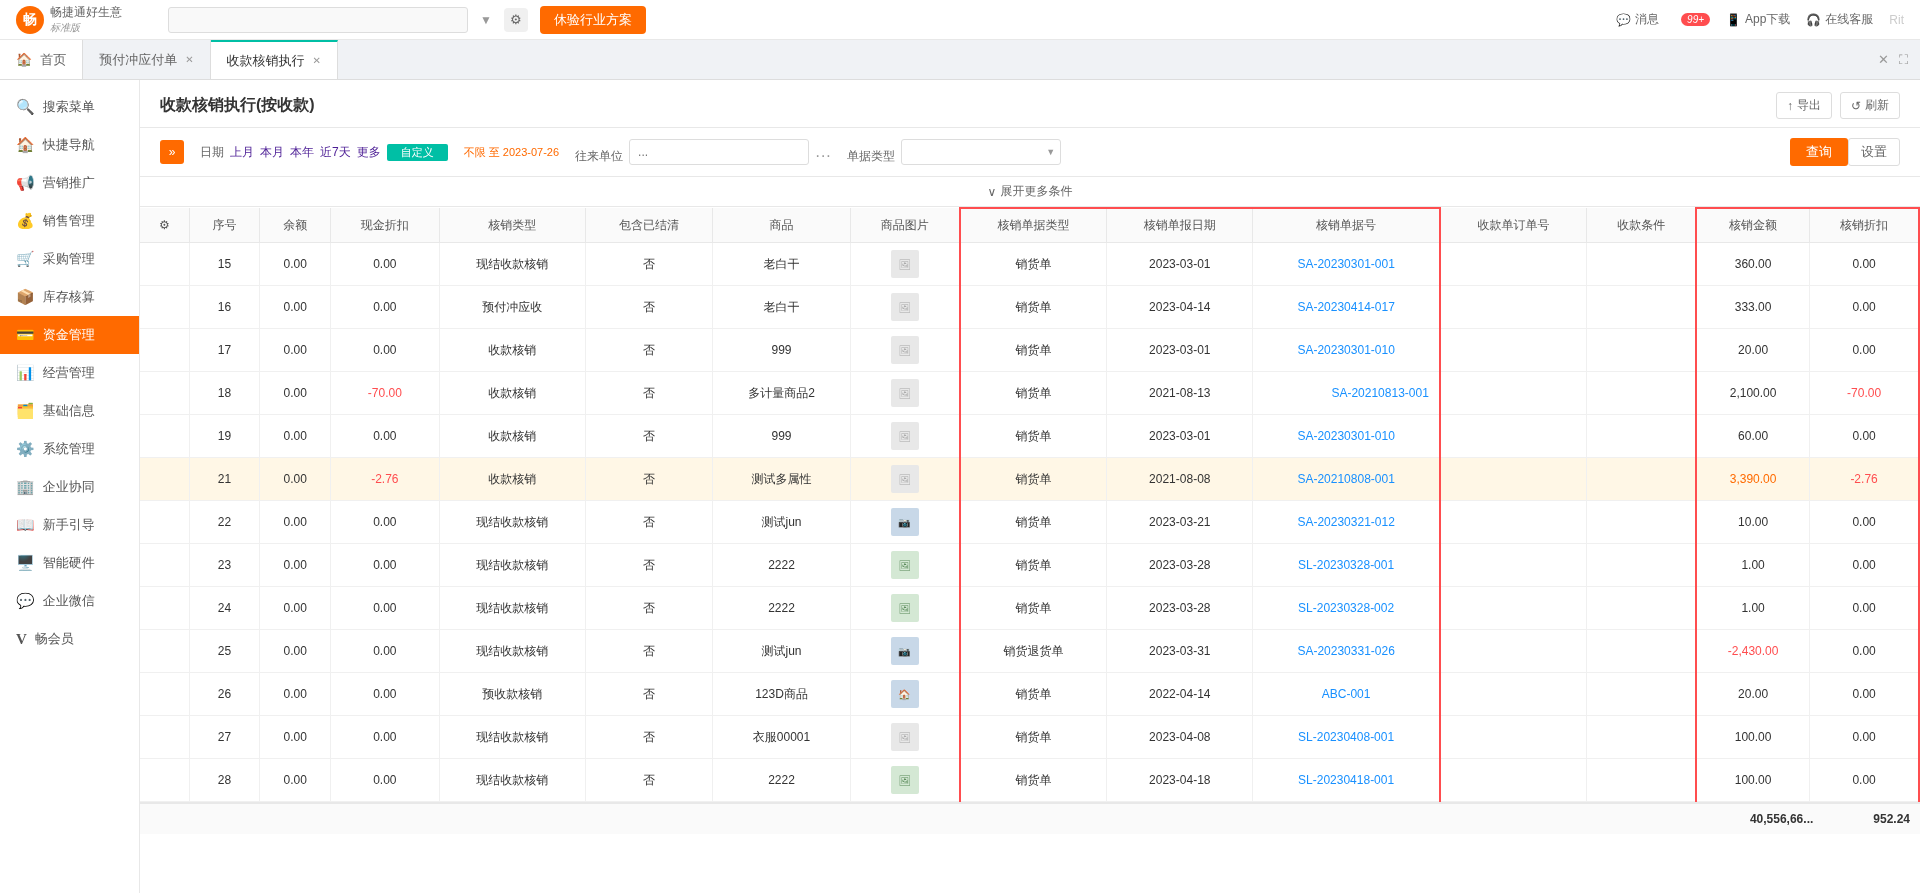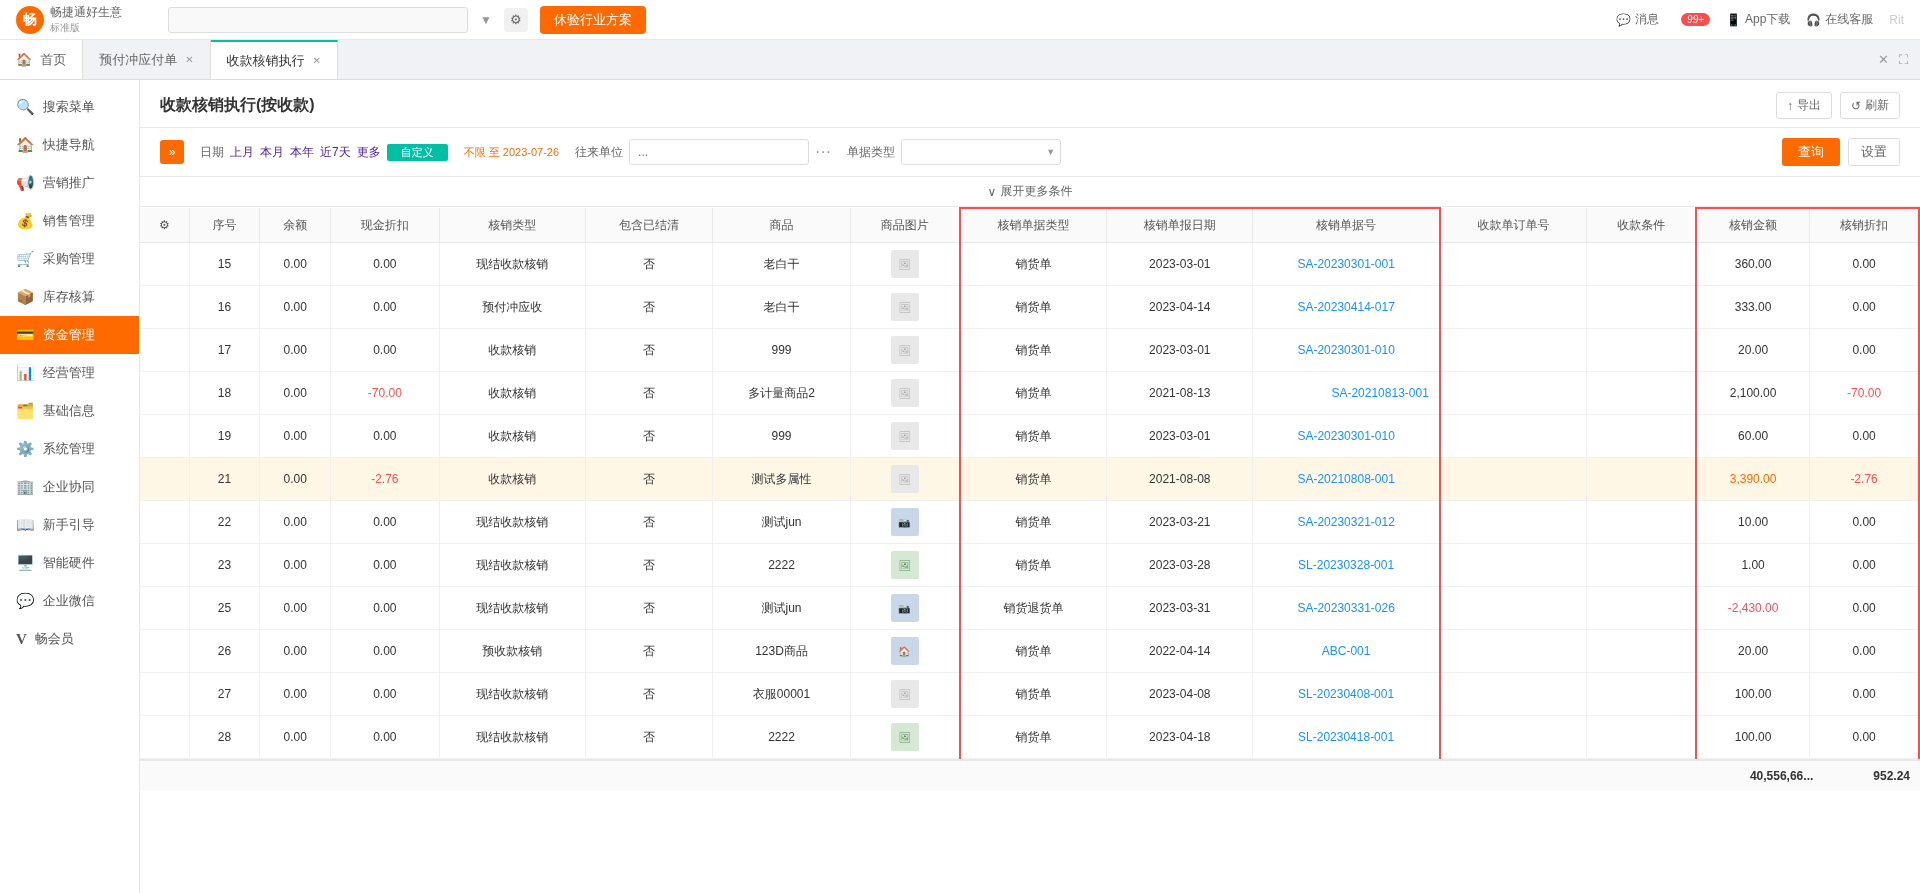--- a/index.html
+++ b/index.html
@@ -22,21 +22,21 @@
       min-width: 140px;
     }
     .logo-icon {
       width: 28px; height: 28px;
       background: #ff6a00;
       border-radius: 50%;
       display: flex; align-items: center; justify-content: center;
       color: white; font-weight: bold; font-size: 14px;
     }
     .logo-text { font-size: 12px; color: #666; }
-    .logo-sub { font-size: 10px; color: #999; }
+    .logo-sub { font-size: 10px; color: #999; font-style: italic; }
     .top-bar-search {
       flex: 1;
       max-width: 300px;
       height: 26px;
       border: 1px solid #ddd;
       border-radius: 3px;
       padding: 0 8px;
       font-size: 12px;
       background: #f9f9f9;
     }
@@ -170,21 +170,21 @@
     .filter-expand-btn {
       width: 24px; height: 24px;
       background: #ff6a00;
       color: white;
       border: none;
       border-radius: 3px;
       cursor: pointer;
       display: flex; align-items: center; justify-content: center;
       font-size: 12px;
     }
-    .filter-group { display: flex; align-items: center; gap: 6px; font-size: 12px; color: #666; }
+    .filter-group { display: flex; align-items: flex-end; gap: 6px; font-size: 12px; color: #666; }
     .filter-label { color: #666; }
     .filter-link { color: #4c1d95; cursor: pointer; }
     .filter-custom { color: white; background: #00bfa5; padding: 1px 14px; border-radius: 2px; font-size: 11px; cursor: pointer; }
     .filter-input {
       border: 1px solid #ddd;
       border-radius: 3px;
       padding: 3px 8px;
       font-size: 12px;
       width: 180px;
       height: 26px;
@@ -214,21 +214,21 @@
     .btn-settings {
       background: #fff;
       color: #666;
       border: 1px solid #ddd;
       border-radius: 3px;
       padding: 4px 12px;
       font-size: 13px;
       cursor: pointer;
       text-align: right;
     }
-    .filter-actions { margin-left: auto; display: flex; gap: 8px; }
+    .filter-actions { margin-left: auto; display: flex; }
 
     
     .expand-more {
       background: #fff;
       padding: 6px 20px;
       display: flex;
       align-items: center;
       justify-content: center;
       border-bottom: 1px solid #e8e8e8;
       cursor: pointer;
@@ -644,20 +644,37 @@
               <td style="border-left: 2px solid rgb(255, 77, 79);">销货单</td>
               <td>2023-03-28</td>
               <td style="border-right: 2px solid rgb(255, 77, 79);"><a class="cell-link" href="#">SL-20230328-001</a></td>
               <td></td>
               <td></td>
               <td style="border-left: 2px solid rgb(255, 77, 79);">1.00</td>
               <td style="border-right: 2px solid rgb(255, 77, 79);">0.00</td>
             </tr>
             <tr>
               <td></td>
+              <td>24</td>
+              <td>0.00</td>
+              <td>0.00</td>
+              <td>现结收款核销</td>
+              <td>否</td>
+              <td>2222</td>
+              <td><div class="img-product">🖼</div></td>
+              <td style="border-left: 2px solid rgb(255, 77, 79);">销货单</td>
+              <td>2023-03-28</td>
+              <td style="border-right: 2px solid rgb(255, 77, 79);"><a class="cell-link" href="#">SL-20230328-002</a></td>
+              <td></td>
+              <td></td>
+              <td style="border-left: 2px solid rgb(255, 77, 79);">1.00</td>
+              <td style="border-right: 2px solid rgb(255, 77, 79);">0.00</td>
+            </tr>
+            <tr>
+              <td></td>
               <td>25</td>
               <td>0.00</td>
               <td>0.00</td>
               <td>现结收款核销</td>
               <td>否</td>
               <td>测试jun</td>
               <td><div class="img-product2">📷</div></td>
               <td style="border-left: 2px solid rgb(255, 77, 79);">销货退货单</td>
               <td>2023-03-31</td>
               <td style="border-right: 2px solid rgb(255, 77, 79);"><a class="cell-link" href="#">SA-20230331-026</a></td>

